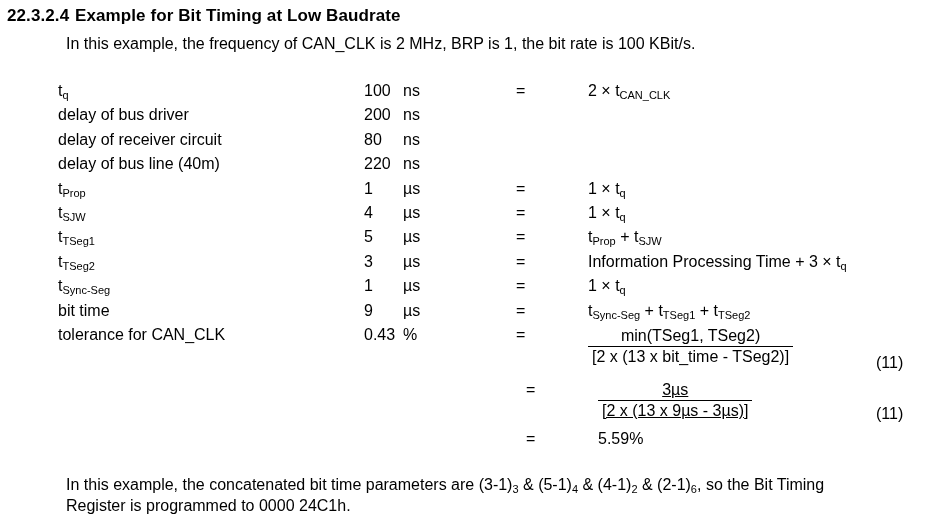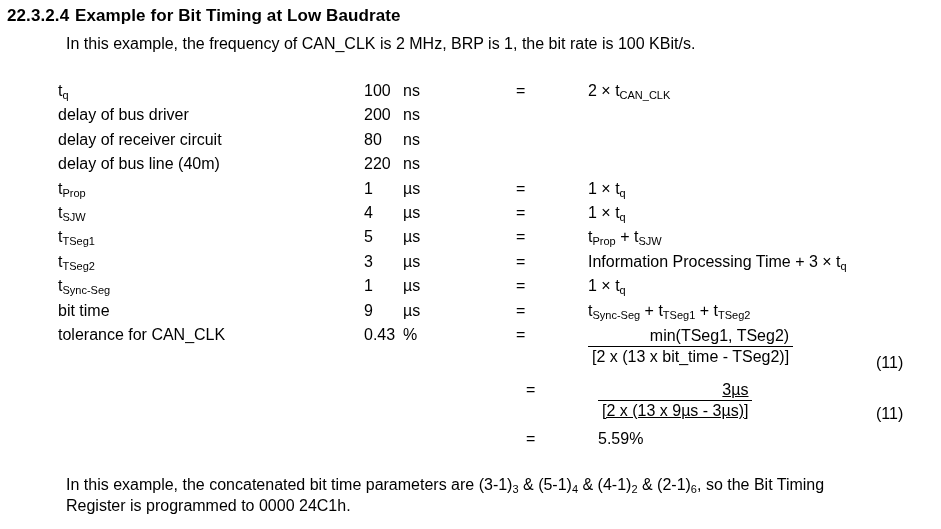--- a/index.html
+++ b/index.html
@@ -47,21 +47,21 @@
   .row .c { overflow: visible; }
   sub {
     font-size: 11px;
     line-height: 0;
     vertical-align: baseline;
     position: relative;
     top: 3px;
   }
   .fraction {
     display: inline-block;
-    text-align: right;
+    text-align: center;
     line-height: 18px;
     vertical-align: top;
     margin-top: 4px;
     white-space: nowrap;
   }
   .fraction .num { display: block; padding: 0 4px 1px 4px; }
   .fraction .den { display: block; border-top: 1.6px solid #000; padding: 1px 4px 0 4px; }
   .eqline {
     position: absolute;
     left: 526px;

